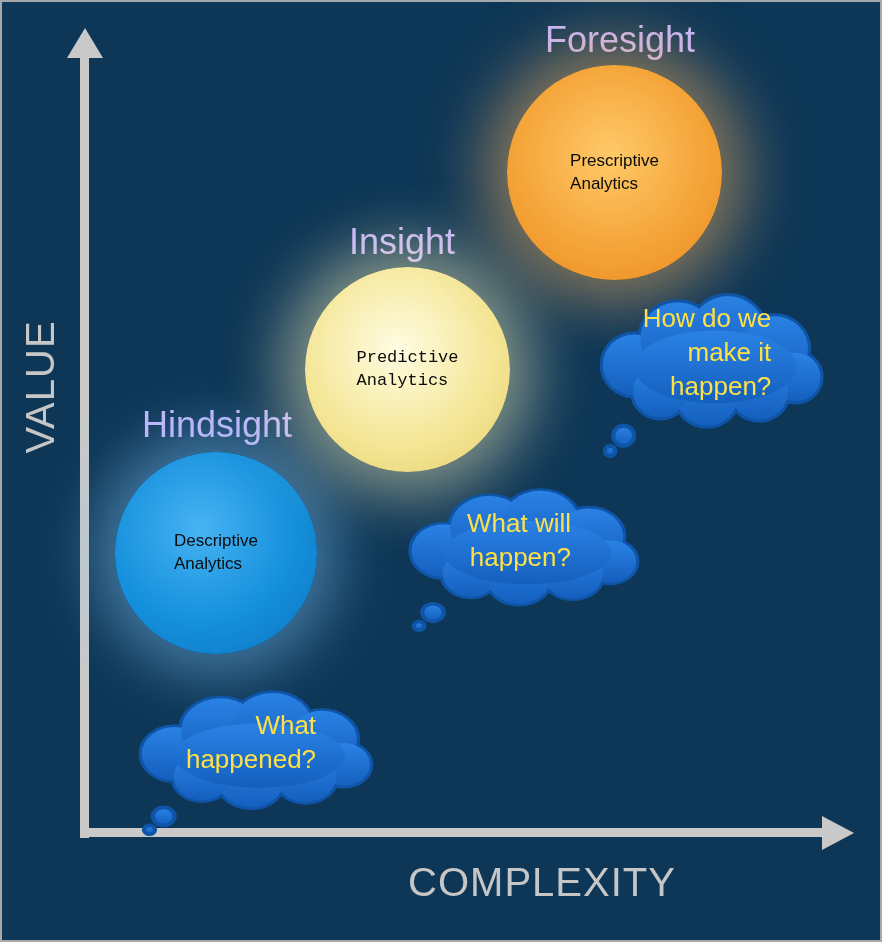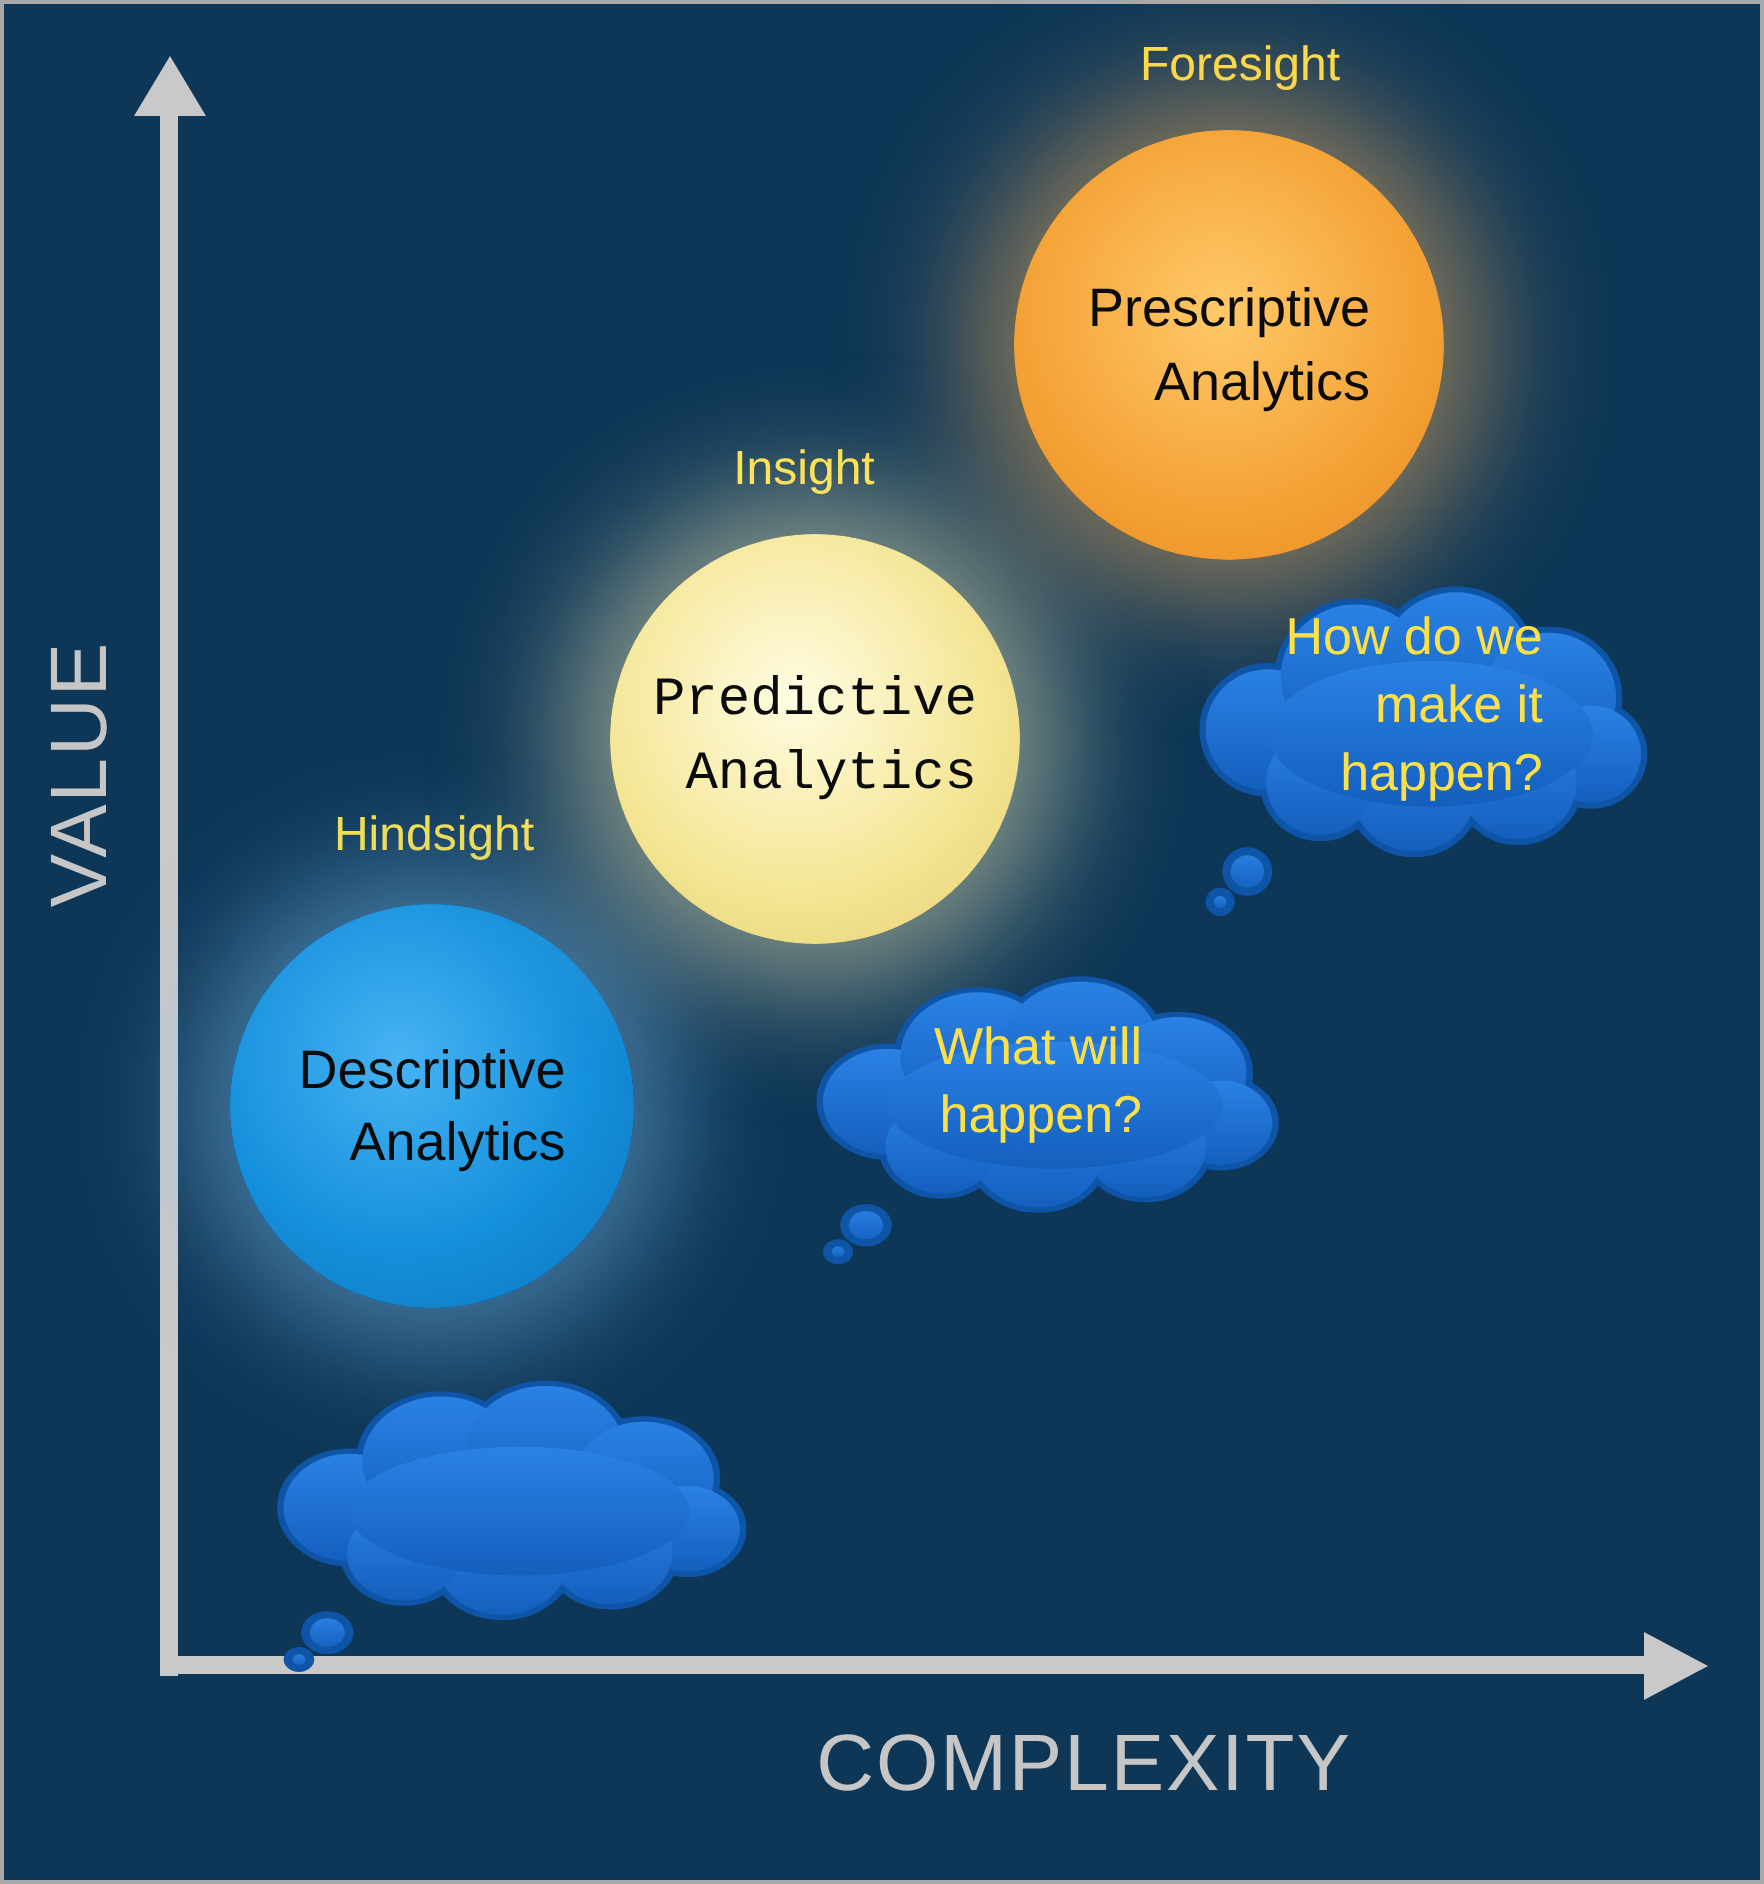--- a/index.html
+++ b/index.html
@@ -62,40 +62,40 @@
   .complexity-label {
     left: 340px; top: 858px;
     width: 400px;
   }
 
   
   .stage-label {
     position: absolute;
     width: 220px;
     text-align: center;
-    color: #fde047;
-    font-size: 24px;
+    color: #c4b5fd;
+    font-size: 36px;
   }
   .stage-hindsight  { left: 105px; top: 402px; text-align: center; }
   .stage-insight    { left: 290px; top: 219px; }
   .stage-foresight  { left: 508px; top: 17px; }
 
   
   .analytics-circle {
     position: absolute;
     border-radius: 50%;
     display: flex;
     align-items: center;
     justify-content: center;
   }
   .circle-text {
     color: #0b0b0b;
-    font-size: 27px;
+    font-size: 17px;
     line-height: 1.35;
-    text-align: right;
+    text-align: left;
     white-space: pre-line;
   }
   .circle-descriptive {
     left: 113px; top: 450px;
     width: 202px; height: 202px;
     background: radial-gradient(circle at 42% 38%, #47b3f3 0%, #1590dc 55%, #0c73be 100%);
     box-shadow: 0 0 55px 22px rgba(130, 195, 245, 0.45);
   }
   .circle-predictive {
     left: 303px; top: 265px;
@@ -194,20 +194,22 @@
     <span class="circle-text">Prescriptive
 Analytics</span>
   </div>
 
   <div class="thought-bubble bubble-what-happened">
     <svg viewBox="0 0 240 170" preserveAspectRatio="none" aria-hidden="true">
       <use href="#cloud-tail" class="cloud-tail-use"></use>
       <use href="#cloud-body" class="cloud-outline"></use>
       <use href="#cloud-body" class="cloud-fill"></use>
     </svg>
+    <div class="bubble-text">What
+happened?</div>
   </div>
 
   <div class="thought-bubble bubble-what-will-happen">
     <svg viewBox="0 0 240 170" preserveAspectRatio="none" aria-hidden="true">
       <use href="#cloud-tail" class="cloud-tail-use"></use>
       <use href="#cloud-body" class="cloud-outline"></use>
       <use href="#cloud-body" class="cloud-fill"></use>
     </svg>
     <div class="bubble-text">What will
 happen?</div>

